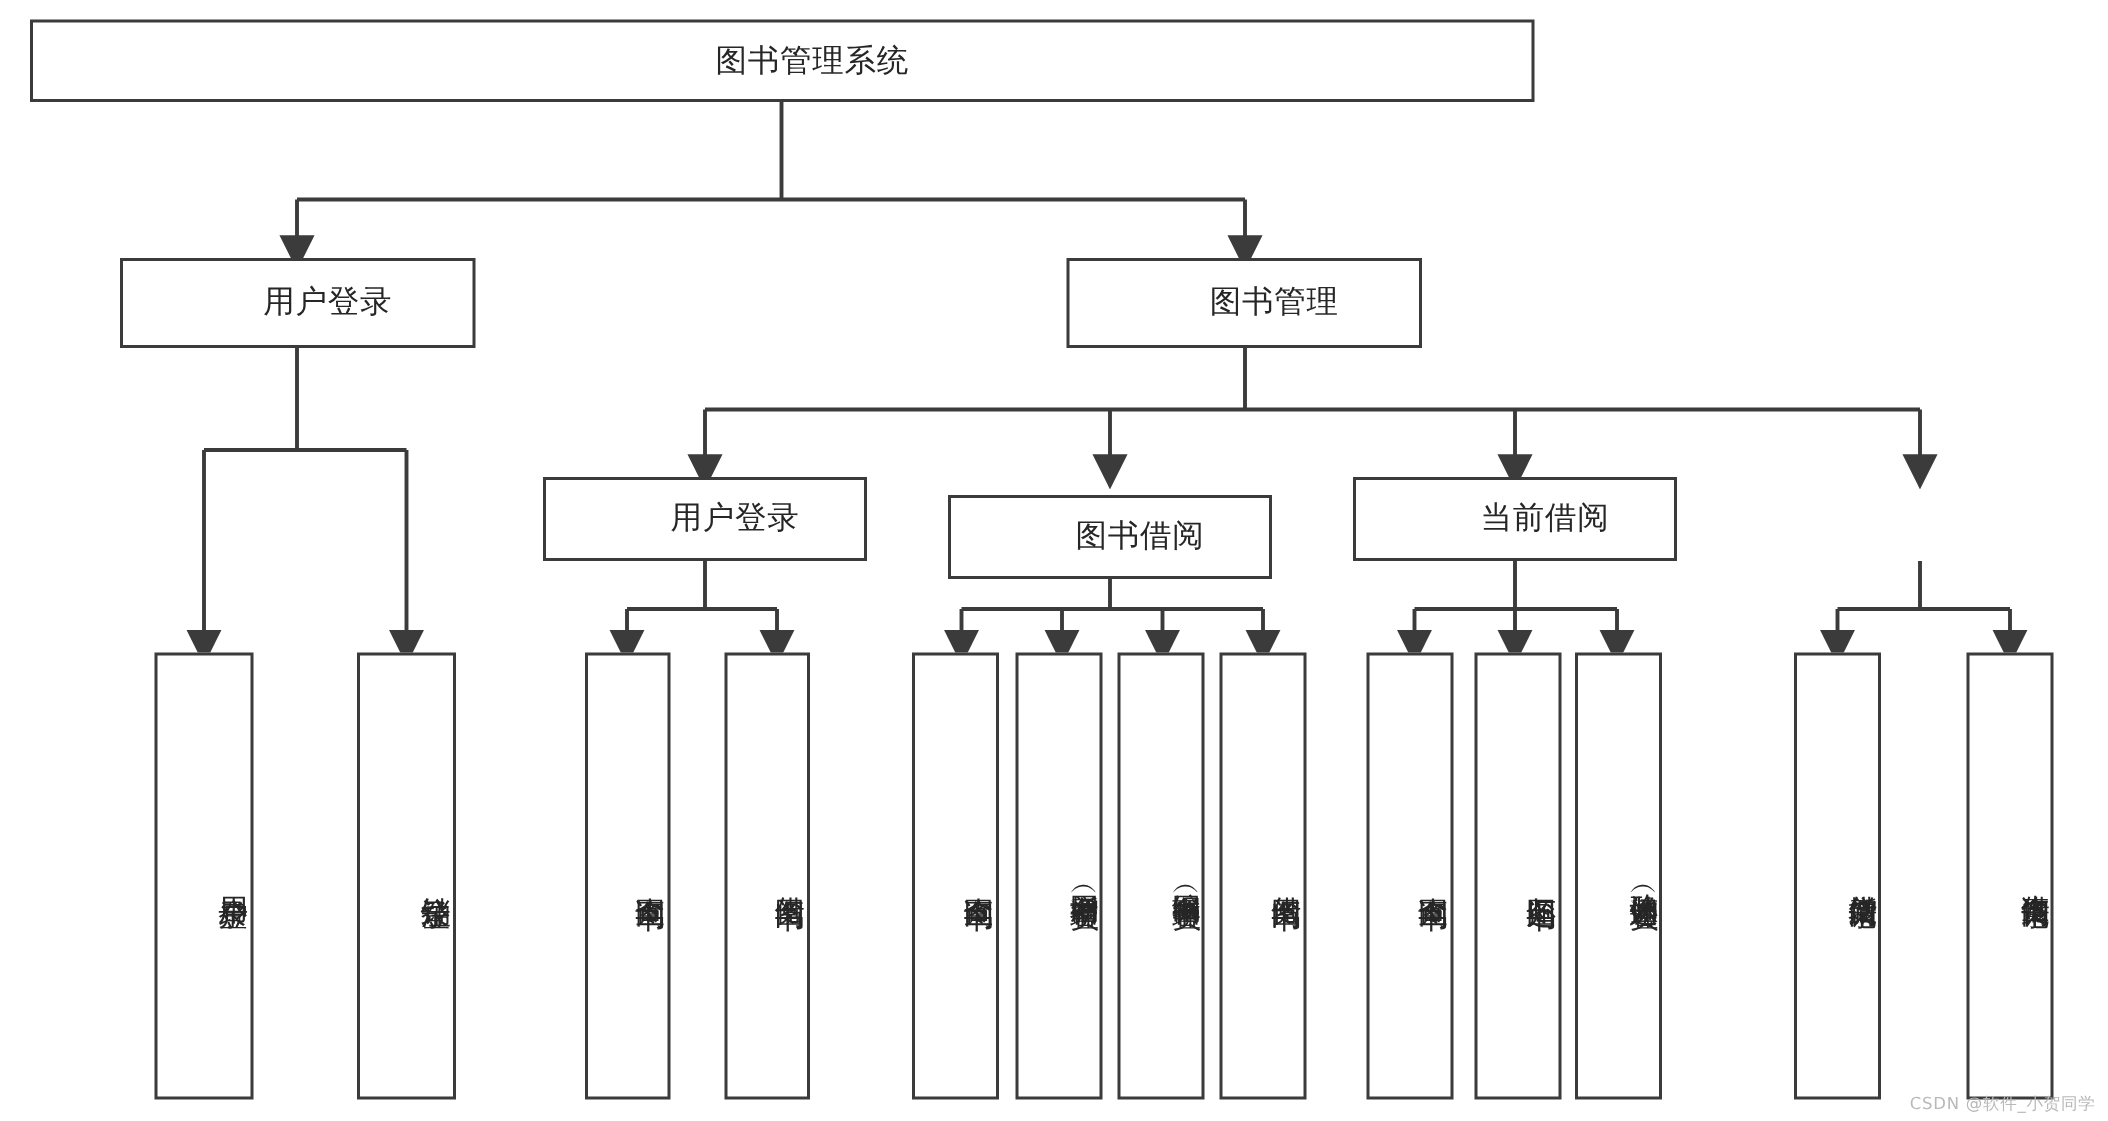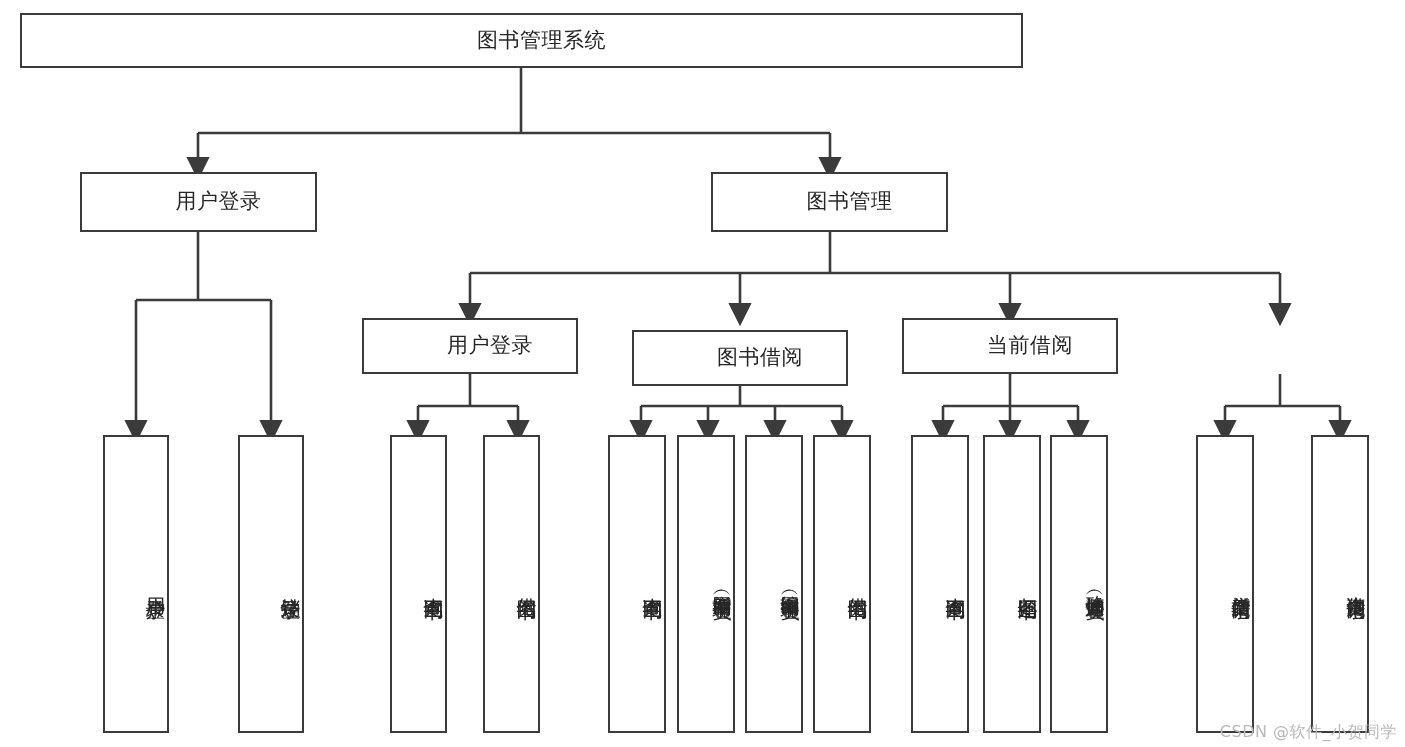--- a/index.html
+++ b/index.html
@@ -54,21 +54,21 @@
   }
   .node.vert .vtext {
     writing-mode: vertical-rl;
     text-orientation: upright;
     display: block;
   }
   .watermark {
     position: absolute;
     right: 8px;
     bottom: 4px;
-    font-size: 16px;
+    font-size: 11px;
     color: #b9b9b9;
     white-space: nowrap;
     letter-spacing: 0.5px;
   }
 </style>
 </head>
 <body>
 
 <div id="canvas">
 

